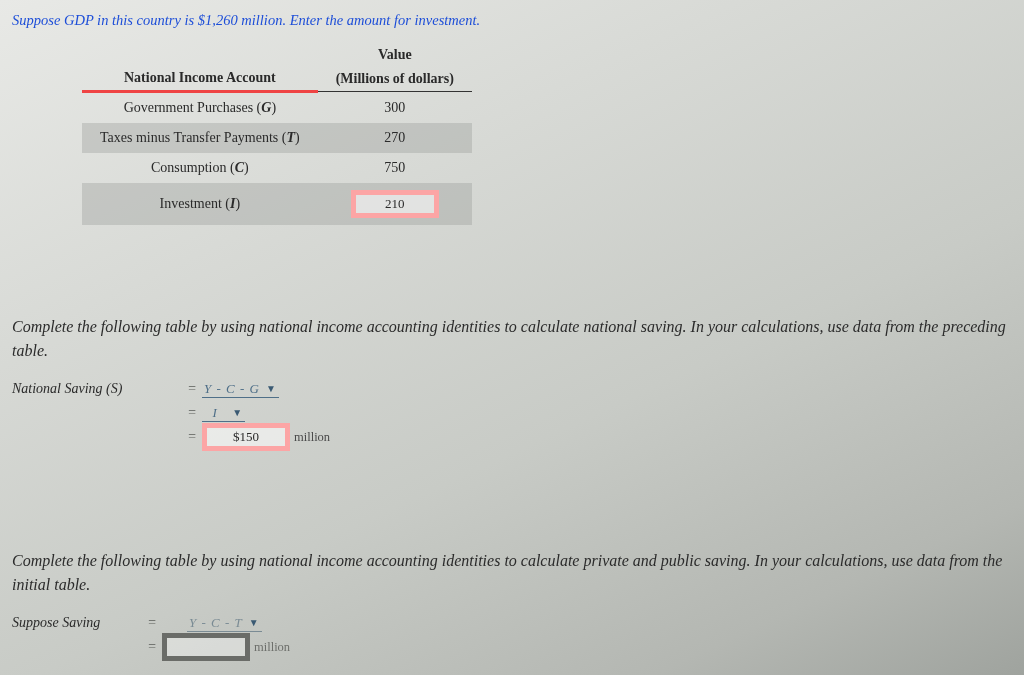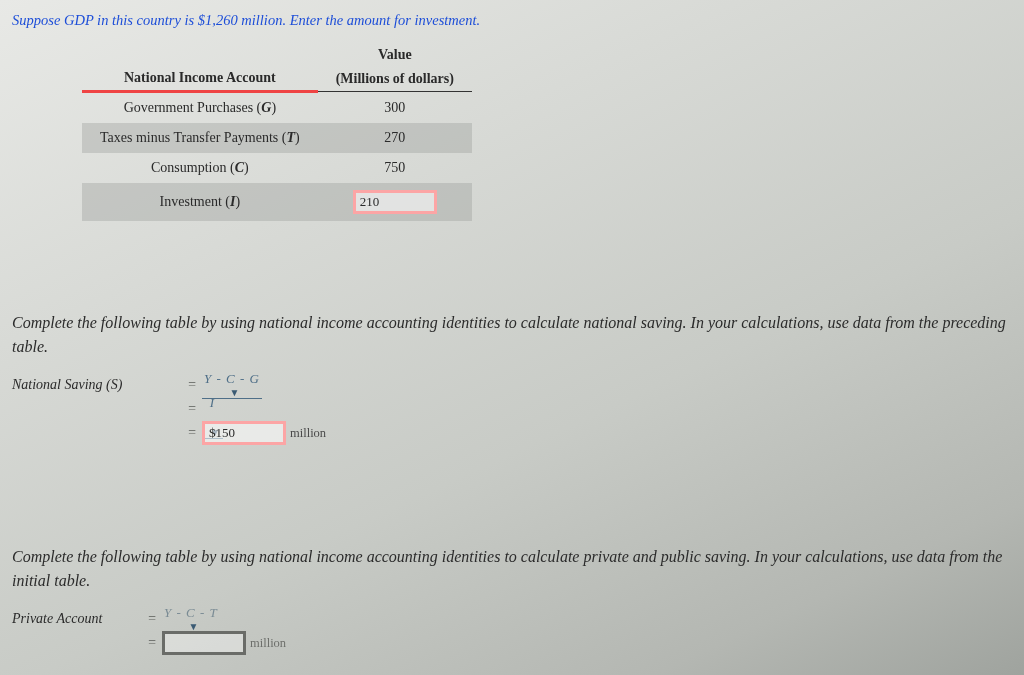--- a/index.html
+++ b/index.html
@@ -56,26 +56,26 @@
   }
   .tbl tr.shaded td {
     background: rgba(150,152,148,0.35);
   }
   .varit {
     font-style: italic;
     font-weight: bold;
   }
   .input-box {
     display: inline-block;
-    border: 3px solid #fca5a5;
+    border: 5px solid #fca5a5;
     background: rgba(255,255,255,0.55);
     width: 70px;
     height: 18px;
     line-height: 18px;
-    text-align: left;
+    text-align: center;
     padding: 0 4px;
     font-size: 13px;
     font-style: normal;
     box-sizing: content-box;
   }
   .section {
     margin-top: 90px;
   }
   .section2 {
     margin-top: 100px;
@@ -108,31 +108,31 @@
   }
   .dd {
     color: #4f6f88;
     font-style: italic;
     border-bottom: 1px solid #4f6f88;
     padding: 0 2px;
     font-size: 13px;
     letter-spacing: 1px;
     display: inline-flex;
     align-items: center;
-    flex-direction: column;
   }
   .dd .caret {
     font-style: normal;
     font-size: 10px;
     margin-left: 6px;
     color: #3a5a73;
   }
   .dd.faded {
     color: #7a8b94;
     border-bottom-color: #7a8b94;
+    margin-left: 25px;
   }
   .unit {
     font-size: 12.5px;
     font-style: normal;
     color: #4a4a4a;
     margin-left: 4px;
   }
   .unit.faded {
     color: #6d6f6b;
   }
@@ -199,21 +199,21 @@
       <span class="input-box">$150</span>
       <span class="unit">million</span>
     </div>
   </div>
 </div>
 
 <div class="section2">
   <div class="instr">Complete the following table by using national income accounting identities to calculate private and public saving. In your calculations, use data from the initial table.</div>
   <div class="eq-block">
     <div class="eq-row">
-      <div class="eq-label" style="width:130px;">Private Account</div>
+      <div class="eq-label" style="width:130px;">Suppose Saving</div>
       <div class="eq-eq">=</div>
       <span class="dd faded">
         <span>Y - C - T</span>
         <span class="caret">▼</span>
       </span>
     </div>
     <div class="eq-row">
       <div class="eq-label" style="width:130px;"></div>
       <div class="eq-eq">=</div>
       <span class="input-box" style="background:rgba(255,255,255,0.35); border-color:#6a6c68;"></span>

